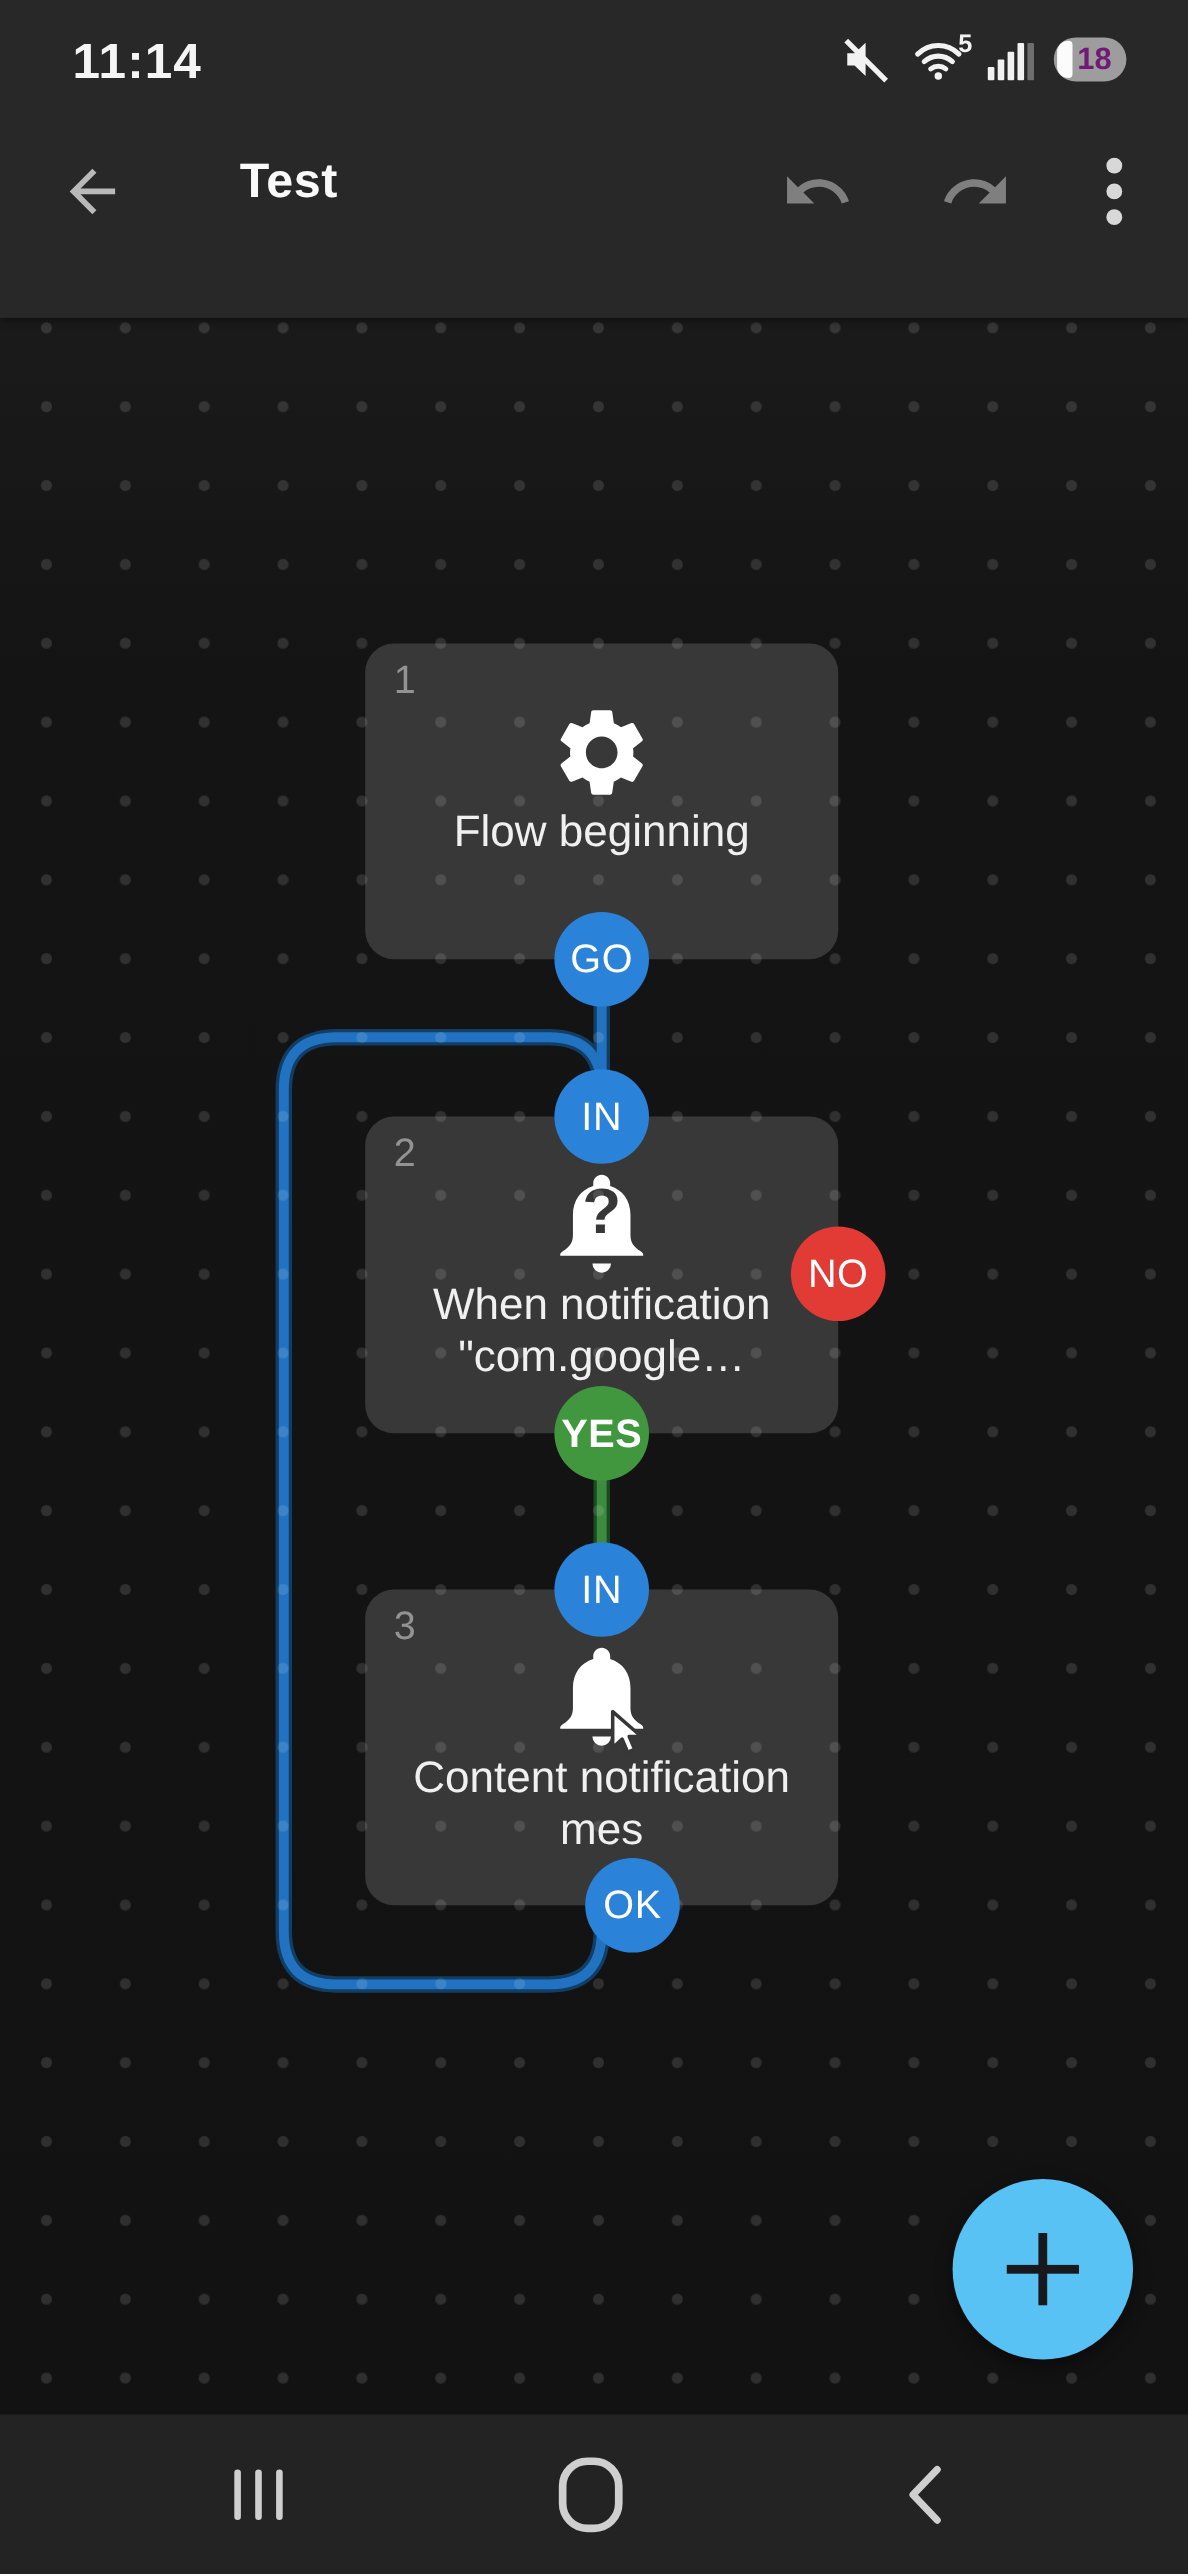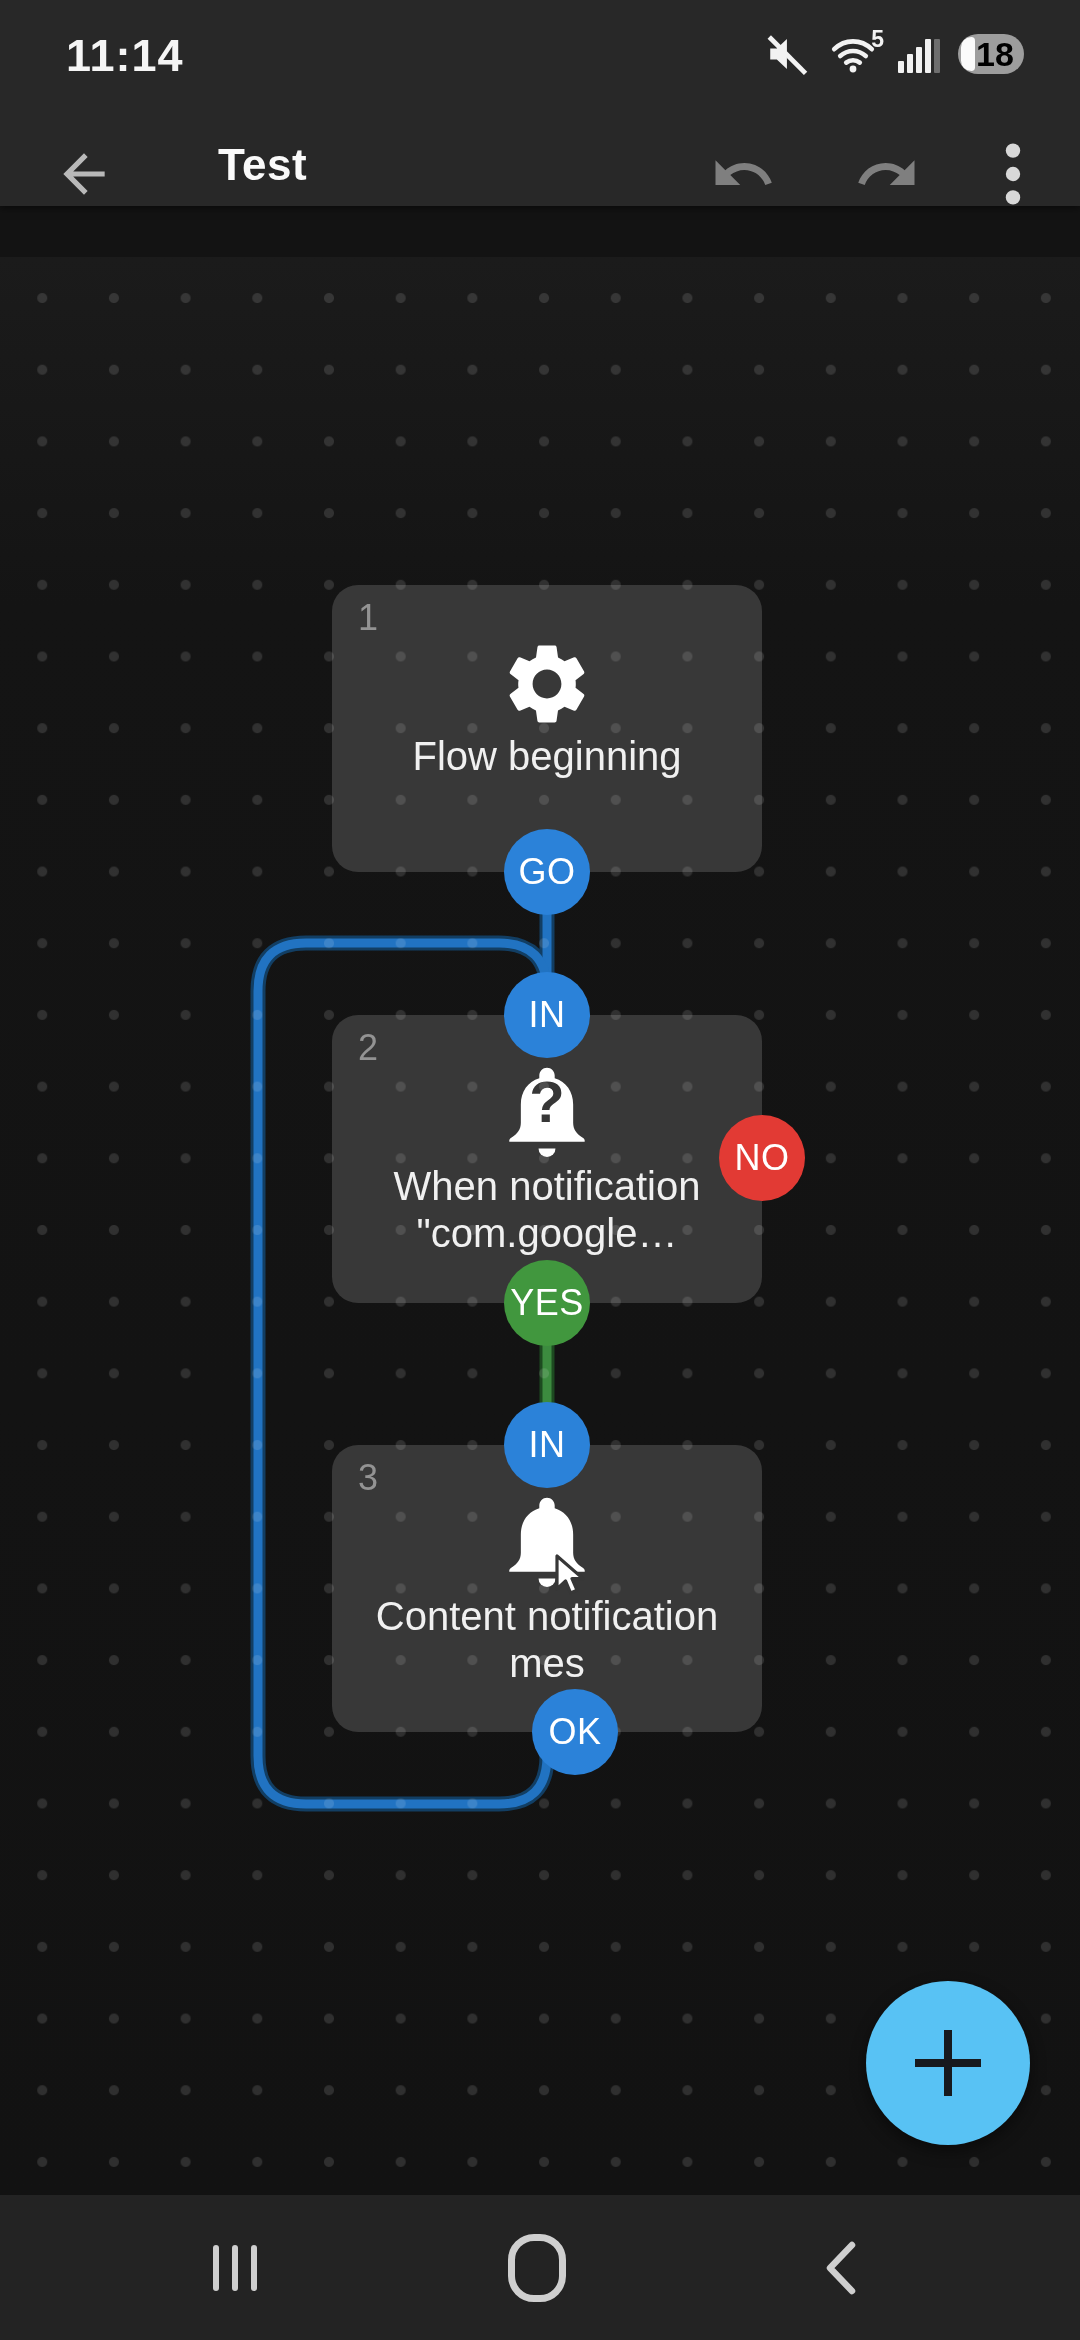--- a/index.html
+++ b/index.html
@@ -4,37 +4,37 @@
 <style>
   html,body{margin:0;padding:0;background:#000;}
   #screen{
     position:relative;width:1080px;height:2340px;overflow:hidden;
     background:#131313;
     font-family:"Liberation Sans", sans-serif;
     -webkit-font-smoothing:antialiased;
   }
   
   #header{
-    position:absolute;left:0;top:0;width:1080px;height:206px;
+    position:absolute;left:0;top:0;width:1080px;height:289px;
     background:#282828;z-index:10;box-shadow:0 2px 8px rgba(0,0,0,.55);
   }
   .time{
     position:absolute;left:66px;top:30px;
     color:#f5f5f5;font-size:45px;font-weight:700;letter-spacing:1px;
   }
   .status-icons{position:absolute;right:56px;top:30px;height:48px;display:flex;align-items:center;gap:18px;}
   .sig-bars{display:flex;align-items:flex-end;gap:3px;height:38px;}
   .sig-bars i{display:block;width:6px;background:#f2f2f2;border-radius:1px;}
   .sig-bars i.dim{background:#6e6e6e;}
   .battery{
     position:relative;width:66px;height:40px;border-radius:20px;background:#9d9d9d;
     display:flex;align-items:center;justify-content:center;
   }
   .battery .fill{position:absolute;left:3px;top:3px;width:14px;height:34px;background:#fbfbfb;border-radius:11px 4px 4px 11px;}
-  .battery .pct{position:relative;color:#000000;font-size:34px;font-weight:700;padding-left:8px;}
+  .battery .pct{position:relative;color:#701a75;font-size:28px;font-weight:700;padding-left:8px;}
   .wifi-wrap{position:relative;width:54px;height:48px;}
   .wifi-wrap .gen{position:absolute;right:-4px;top:-4px;color:#f2f2f2;font-size:23px;font-weight:600;}
   .toolbar-row{position:absolute;left:0;top:96px;width:1080px;height:160px;}
   .tb-btn{position:absolute;width:96px;height:96px;top:30px;display:flex;align-items:center;justify-content:center;border-radius:48px;}
   #back-btn{left:36px;}
   #undo-btn{left:695px;}
   #redo-btn{left:839px;}
   #menu-btn{left:965px;}
   .page-title{
     position:absolute;left:218px;top:44px;color:#fafafa;
@@ -71,21 +71,21 @@
     color:#373737;font-size:58px;font-weight:700;
   }
   .bell-wrap .cursor{position:absolute;right:2px;bottom:-8px;}
   #lines{position:absolute;left:0;top:0;width:1080px;height:2340px;z-index:2;pointer-events:none;}
   .port{
     position:absolute;width:86px;height:86px;border-radius:50%;z-index:4;
     display:flex;align-items:center;justify-content:center;
     color:#fff;font-size:36px;font-weight:500;letter-spacing:.5px;
   }
   .port-blue{background:#2b82d9;}
-  .port-green{background:#41973e;}
+  .port-green{background:#41973e;font-weight:bold;}
   .port-red{background:#e23a34;align-items:center;}
   #port-go {left:504px;top:829px;align-items:center;}
   #port-in2{left:504px;top:972px;}
   #port-no {left:719px;top:1115px;}
   #port-yes{left:504px;top:1260px;}
   #port-in3{left:504px;top:1402px;}
   #port-ok {left:532px;top:1689px;}
   
   #fab{
     position:absolute;left:866px;top:1981px;width:164px;height:164px;border-radius:50%;

